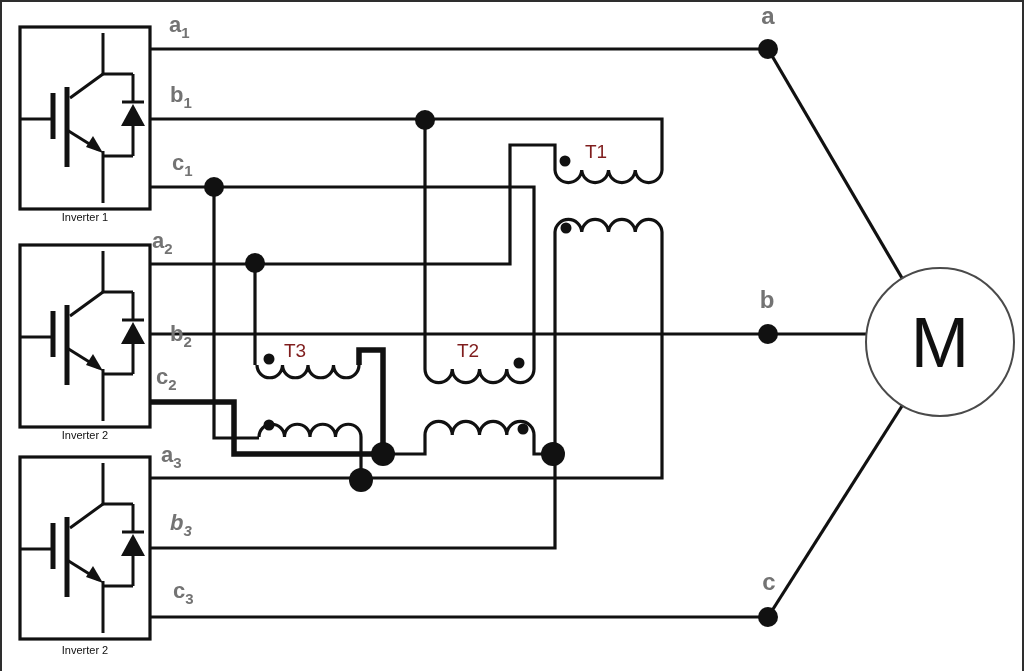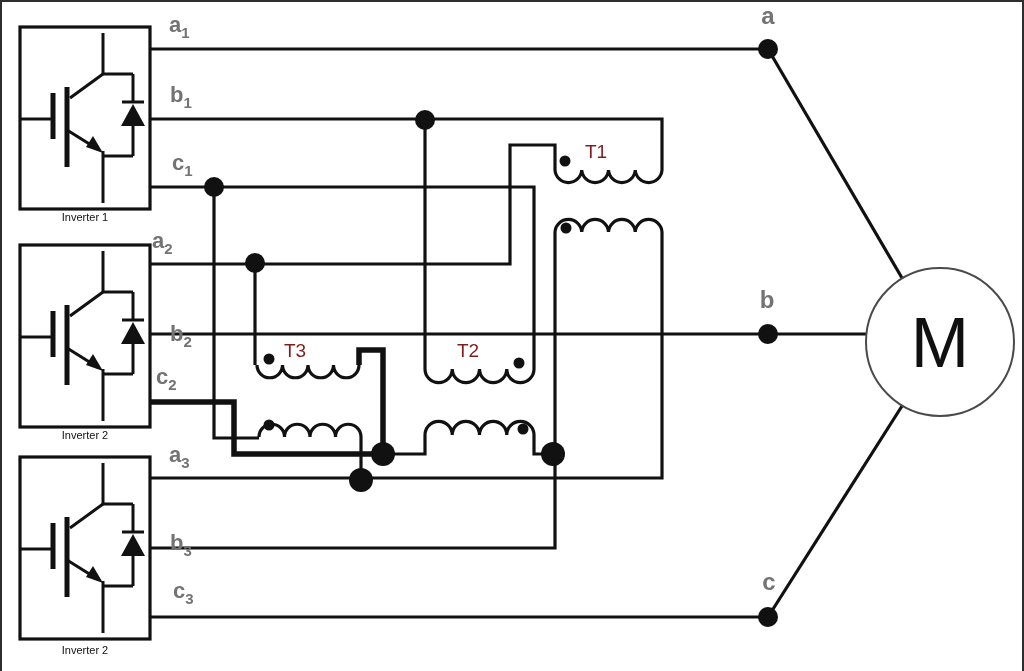--- a/index.html
+++ b/index.html
@@ -105,22 +105,22 @@
 
 
   <div class="lbl out" style="left:167px; top:10px;"><span>a</span><span class="sub">1</span></div>
   <div class="lbl out" style="left:168px; top:80px;"><span>b</span><span class="sub">1</span></div>
   <div class="lbl out" style="left:170px; top:148px;text-align:right;"><span>c</span><span class="sub">1</span></div>
 
   <div class="lbl out" style="left:150px; top:226px;"><span>a</span><span class="sub">2</span></div>
   <div class="lbl out" style="left:168px; top:296px;margin-top:23px;"><span>b</span><span class="sub">2</span></div>
   <div class="lbl out" style="left:154px; top:362px;"><span>c</span><span class="sub">2</span></div>
 
-  <div class="lbl out" style="left:167px; top:440px;"><span>a</span><span class="sub">3</span></div>
-  <div class="lbl out" style="left:168px; top:528px;"><span>b</span><span class="sub">3</span></div>
+  <div class="lbl out" style="left:159px; top:440px;"><span>a</span><span class="sub">3</span></div>
+  <div class="lbl out" style="left:168px; top:508px;font-style:italic;"><span>b</span><span class="sub">3</span></div>
   <div class="lbl out" style="left:171px; top:576px;"><span>c</span><span class="sub">3</span></div>
 
   <div class="lbl tlabel" style="left:583px; top:139px;">T1</div>
   <div class="lbl tlabel" style="left:455px; top:338px;">T2</div>
   <div class="lbl tlabel" style="left:282px; top:338px;">T3</div>
 
   <div class="lbl phase" style="left:751px; top:0px;">a</div>
   <div class="lbl phase" style="left:750px; top:284px;">b</div>
   <div class="lbl phase" style="left:752px; top:566px;">c</div>
 

